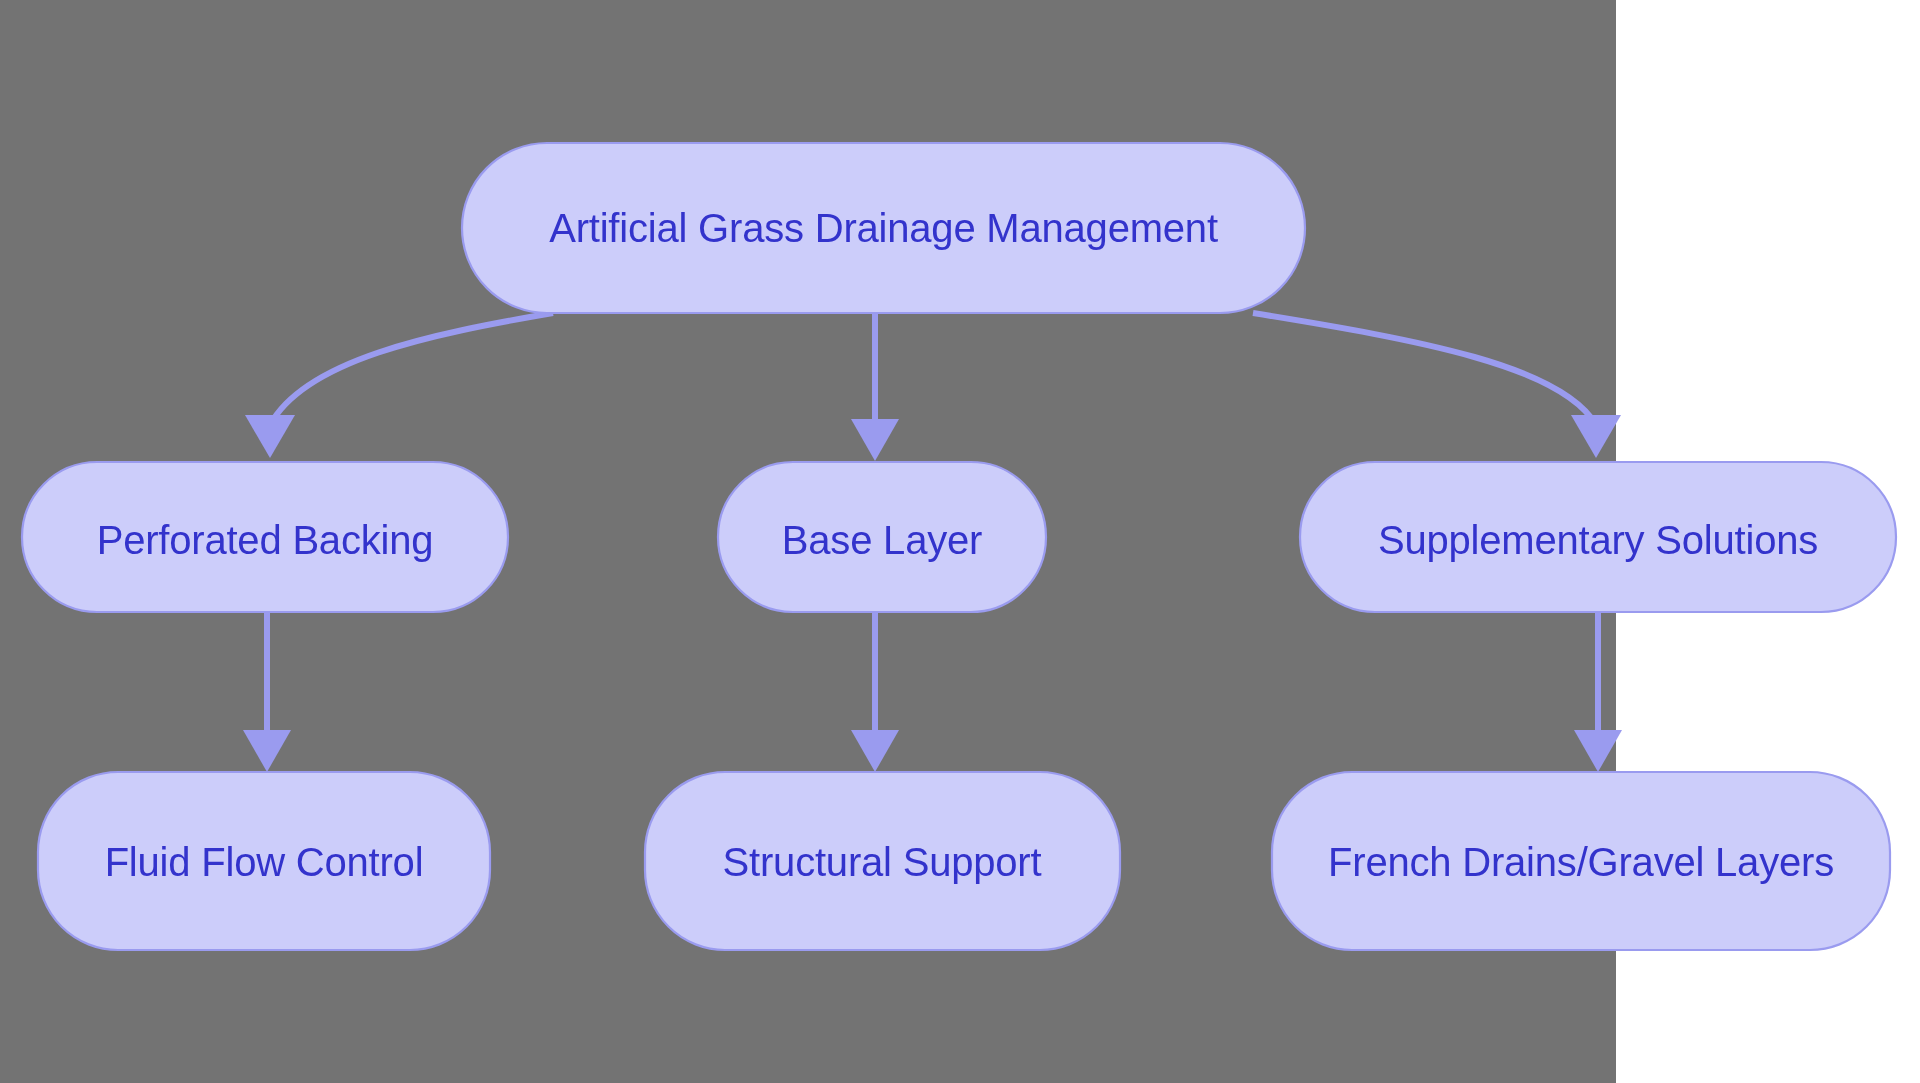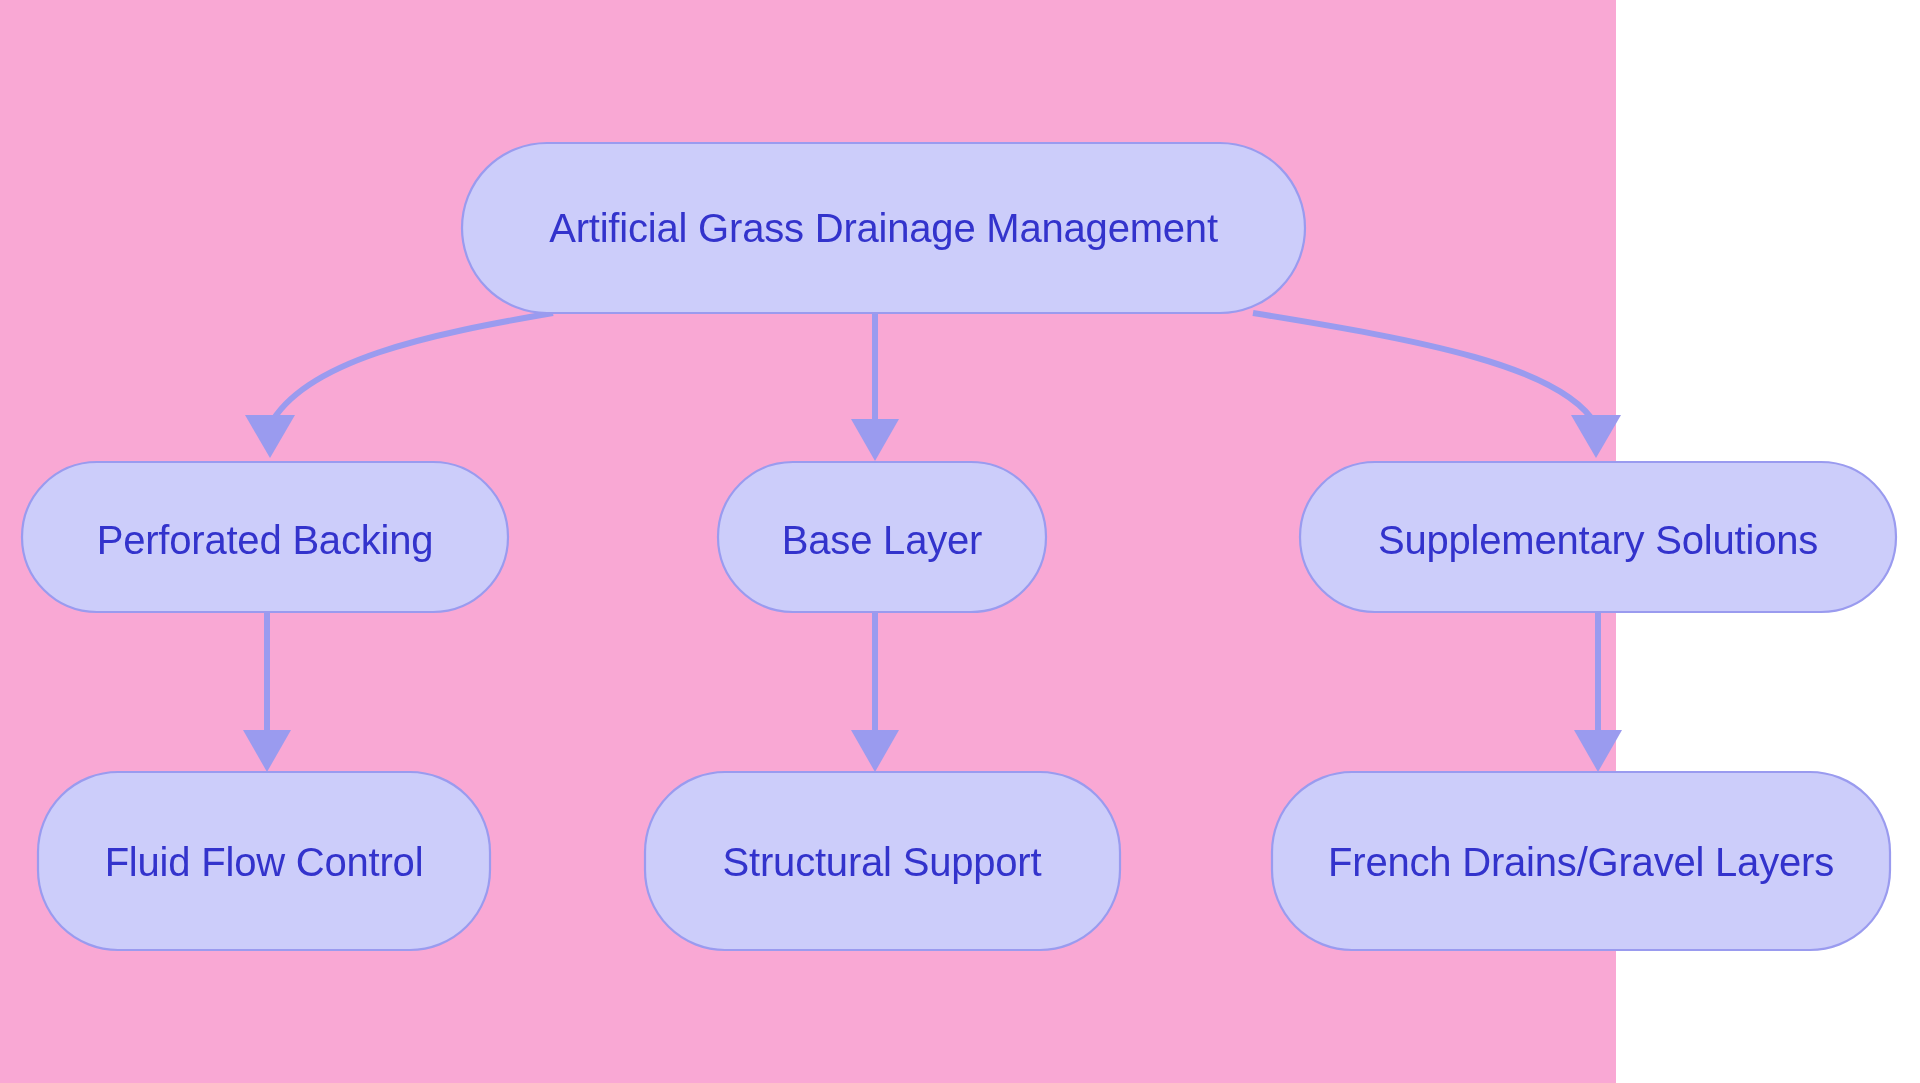--- a/index.html
+++ b/index.html
@@ -10,21 +10,21 @@
   body {
     width: 1920px;
     height: 1083px;
     overflow: hidden;
     font-family: "Liberation Sans", sans-serif;
   }
   #flowchart-root {
     position: relative;
     width: 1616px;
     height: 1083px;
-    background: #f9a8d4;
+    background: #737373;
   }
   svg#diagram {
     display: block;
     width: 1920px;
     height: 1083px;
   }
   .node-shape {
     fill: #cccdfa;
     stroke: #9a9bef;
     stroke-width: 2.2;

